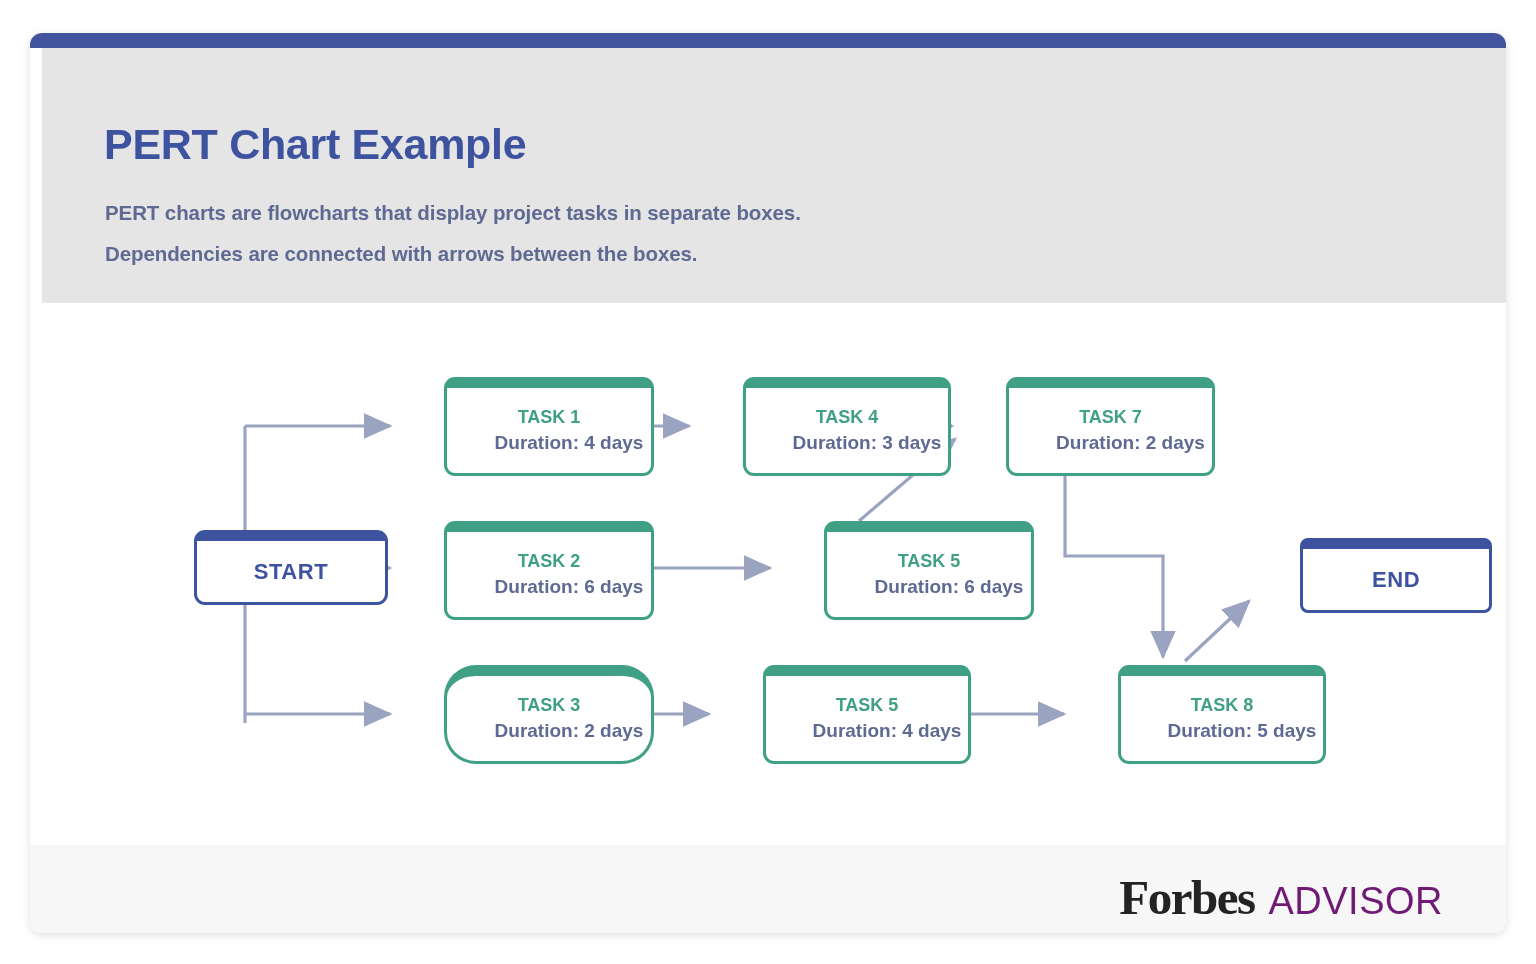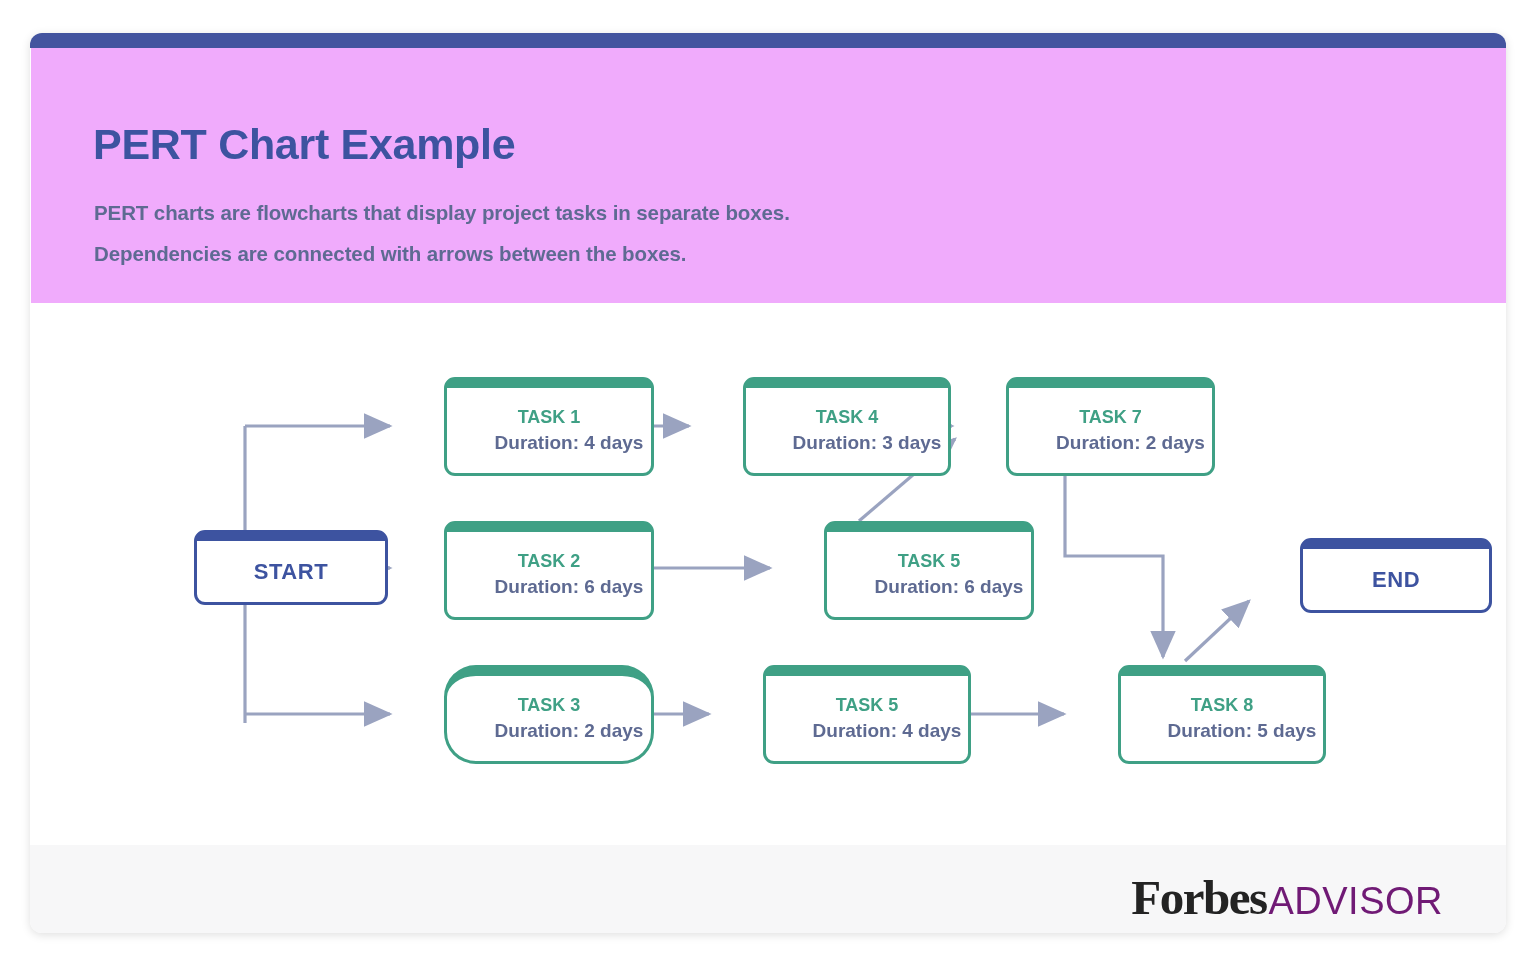--- a/index.html
+++ b/index.html
@@ -27,24 +27,24 @@
   #topbar {
     position: absolute;
     left: 0; top: 0;
     width: 100%;
     height: 15px;
     background: #43549F;
   }
 
   #header {
     position: absolute;
-    left: 1px; top: 15px;
+    left: 12px; top: 15px;
     width: 100%;
     height: 255px;
-    background: #f0abfc;
+    background: #e5e5e5;
   }
 
   #page-title {
     position: absolute;
     left: 62px;
     top: 72px;
     font-size: 43px;
     font-weight: bold;
     color: #3D53A0;
     letter-spacing: -0.3px;
@@ -76,21 +76,21 @@
     height: 88px;
     background: #F7F7F8;
   }
 
   #brand {
     position: absolute;
     right: 63px;
     top: 24px;
     display: flex;
     align-items: baseline;
-    gap: 2px;
+    gap: 14px;
   }
   #brand-forbes {
     font-family: "Liberation Serif", serif;
     font-size: 49px;
     font-weight: bold;
     color: #232323;
     letter-spacing: -1.5px;
   }
   #brand-advisor {
     font-size: 38px;
@@ -228,21 +228,21 @@
     <div class="node task" style="left:368px; top:488px; width:210px; height:99px;">
       <div class="node-title">TASK 2</div>
       <div class="node-duration">Duration: 6 days</div>
     </div>
 
     <div class="node task" style="left:748px; top:488px; width:210px; height:99px;">
       <div class="node-title">TASK 5</div>
       <div class="node-duration">Duration: 6 days</div>
     </div>
 
-    <div class="node terminal" style="left:1224px; top:505px; width:192px; height:75px;">
+    <div class="node terminal" style="left:1224px; top:505px; width:192px; height:75px;border-radius:8px;">
       <div class="node-title">END</div>
     </div>
 
     <div class="node task" style="left:368px; top:632px; width:210px; height:99px;border-radius:32px;">
       <div class="node-title">TASK 3</div>
       <div class="node-duration">Duration: 2 days</div>
     </div>
 
     <div class="node task" style="left:687px; top:632px; width:208px; height:99px;">
       <div class="node-title">TASK 5</div>

